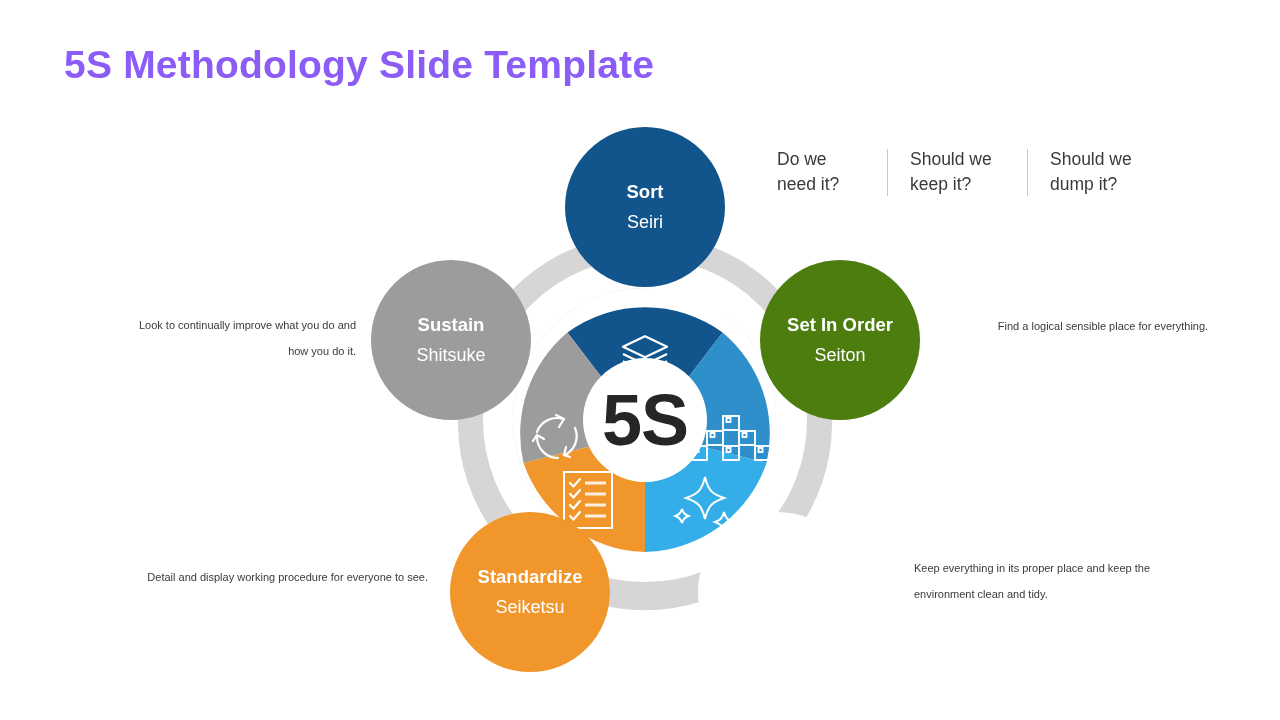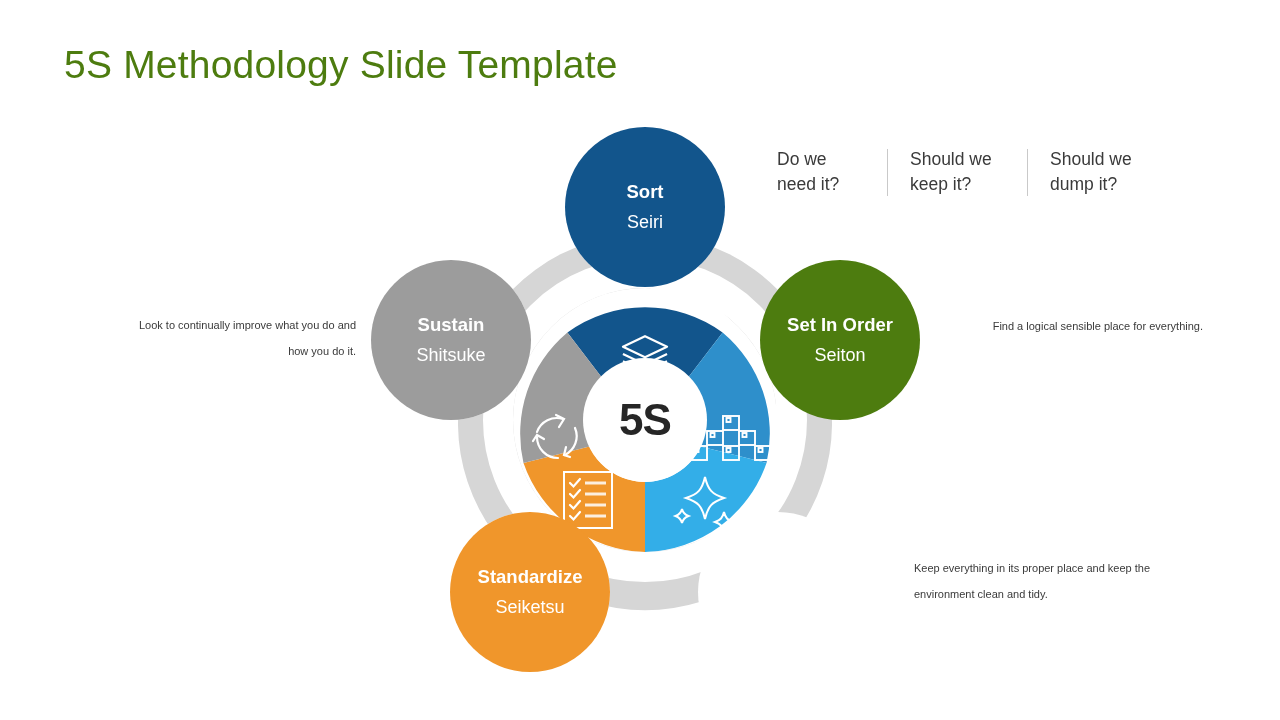--- a/index.html
+++ b/index.html
@@ -7,21 +7,21 @@
     width: 1280px; height: 720px;
     background: #ffffff;
     font-family: "Liberation Sans", sans-serif;
     overflow: hidden;
   }
   #slide { position: relative; width: 1280px; height: 720px; background: #fff; }
 
   
   #title {
     position: absolute; left: 64px; top: 43px;
-    font-size: 39px; font-weight: 400; color: #4d7c0f;
+    font-size: 39px; font-weight: 700; color: #8b5cf6;
     letter-spacing: 0.2px; white-space: nowrap;
   }
 
   
   #questions { position: absolute; left: 777px; top: 147px; display: flex; align-items: flex-start; }
   .q-item { font-size: 17.5px; line-height: 25px; color: #3a3a3a; }
   .q-divider { width: 1px; background: #c9c9c9; height: 47px; margin: 2px 22px 0 22px; }
   .q-0 { width: 88px; } .q-1 { width: 95px; } .q-2 { width: 110px; }
 
   
@@ -35,21 +35,21 @@
     align-items: center; justify-content: center;
     text-align: center; color: #ffffff; line-height: 1.12; gap: 9px;
   }
   .lobe .lbl-en { font-size: 18.5px; font-weight: 700; }
   .lobe .lbl-jp { font-size: 18px; font-weight: 400; }
 
   
   .desc { position: absolute; font-size: 11px; line-height: 26px; color: #3a3a3a; }
   #desc-sustain      { left: 120px; top: 312px; width: 236px; text-align: right; }
   #desc-standardize  { left: 122px; top: 564px; width: 306px; text-align: right; }
-  #desc-setinorder   { left: 941px; top: 313px; width: 262px; text-align: right; }
+  #desc-setinorder   { left: 972px; top: 313px; width: 262px; text-align: center; }
   #desc-shine        { left: 877px; top: 555px; width: 266px; text-align: left; margin-left: 37px; }
 </style>
 </head>
 <body>
 
 <div id="slide">
 
   <div id="title">5S Methodology Slide Template</div>
 
   <div id="questions">
@@ -63,20 +63,21 @@
       <span>keep it?</span>
     </div>
     <div class="q-divider"></div>
     <div class="q-item q-2">
       <span>Should we</span><br>
       <span>dump it?</span>
     </div>
   </div>
 
   <div class="desc" id="desc-sustain">Look to continually improve what you do and how you do it.</div>
+  <div class="desc" id="desc-standardize">Detail and display working procedure for everyone to see.</div>
   <div class="desc" id="desc-setinorder">Find a logical sensible place for everything.</div>
   <div class="desc" id="desc-shine">Keep everything in its proper place and keep the environment clean and tidy.</div>
 
   <div id="diagram">
     <svg id="ringsvg" viewBox="0 0 570 540">
       <defs>
 
         <mask id="ringmask">
           <rect x="0" y="0" width="570" height="540" fill="#fff"></rect>
           <circle cx="285" cy="72" r="80" fill="#000"></circle>
@@ -192,18 +193,18 @@
       <span class="lbl-jp">Seiketsu</span>
     </div>
 
     <div class="lobe" style="left:11px; top:125px; width:160px; height:160px; background:#9c9c9c;">
       <span class="lbl-en">Sustain</span>
       <span class="lbl-jp">Shitsuke</span>
     </div>
 
     <div style="position:absolute; left:205px; top:243px; width:160px; height:84px;
                 display:flex; align-items:center; justify-content:center;
-                font-size:44px; font-weight:700; color:#262626; letter-spacing:-1px;">
+                font-size:72px; font-weight:700; color:#262626; letter-spacing:-1px;">
       <span>5S</span>
     </div>
   </div>
 
 </div>
 
 </body></html>

